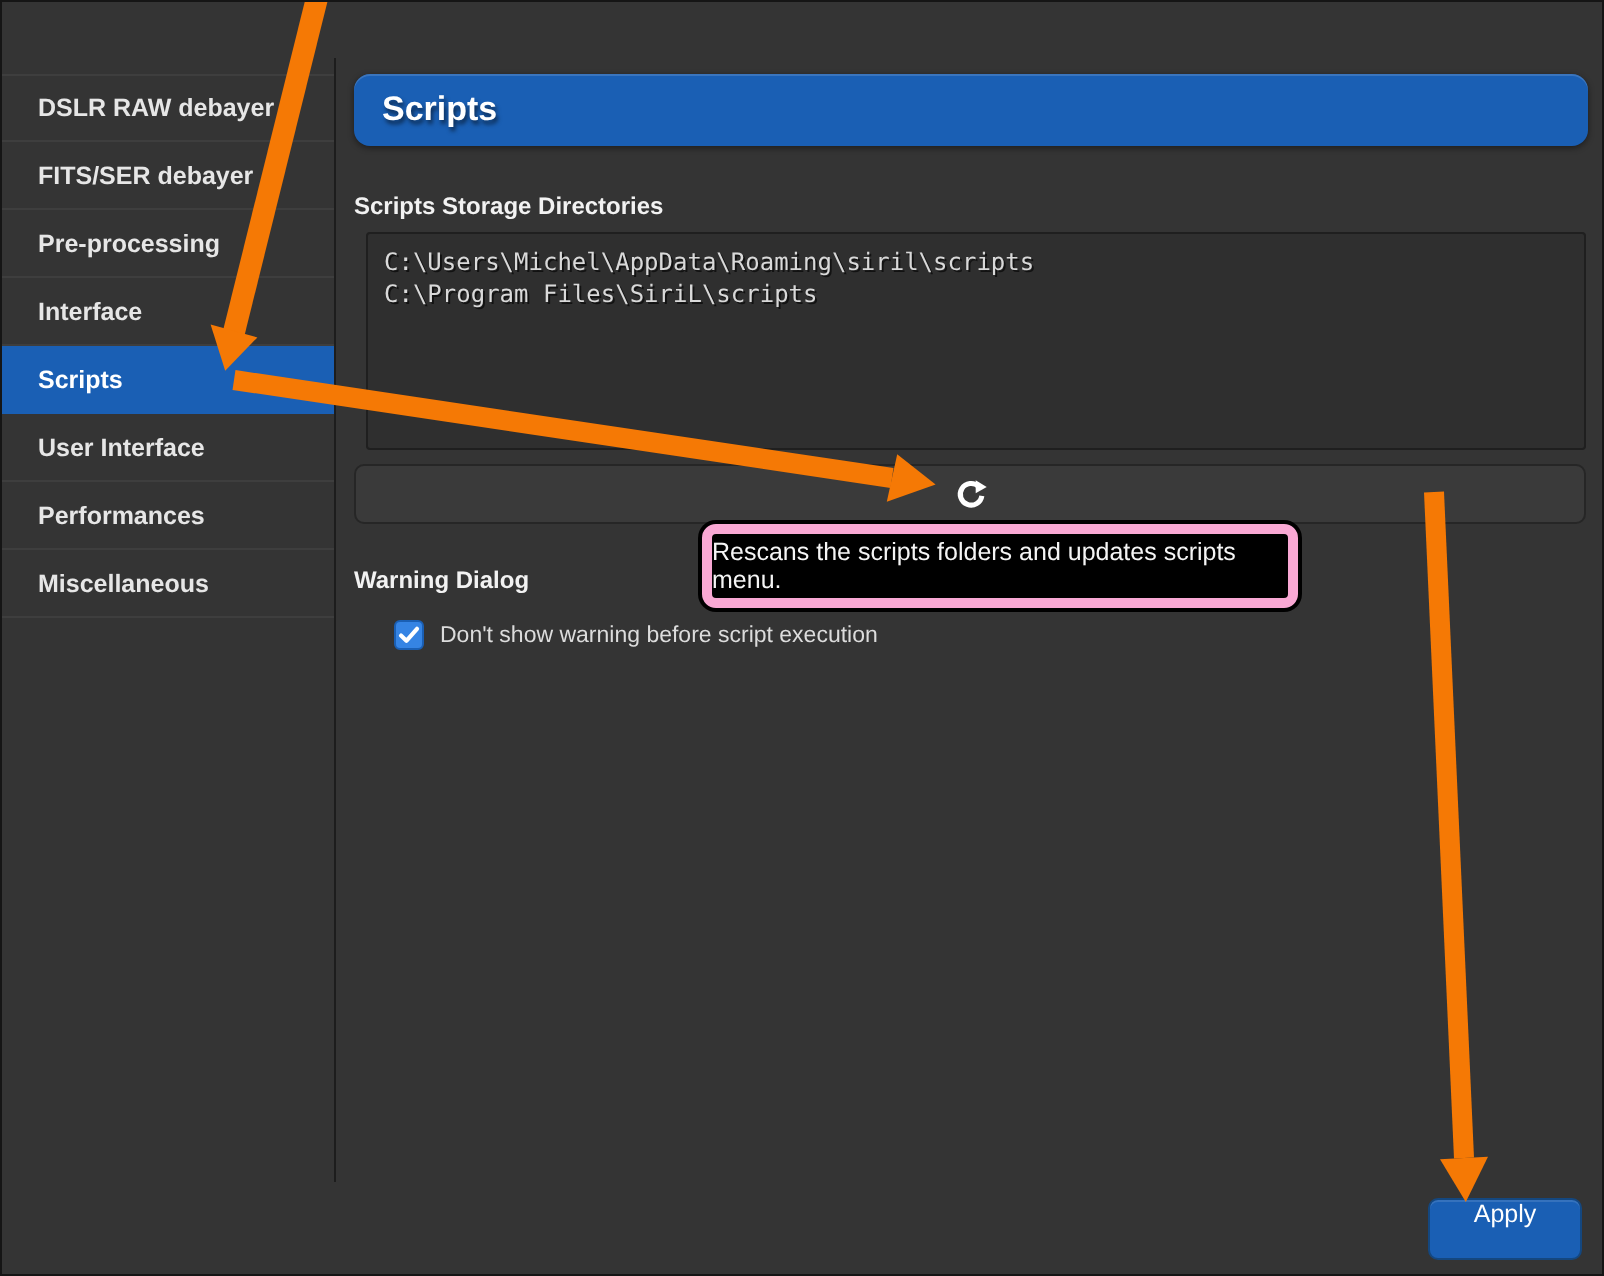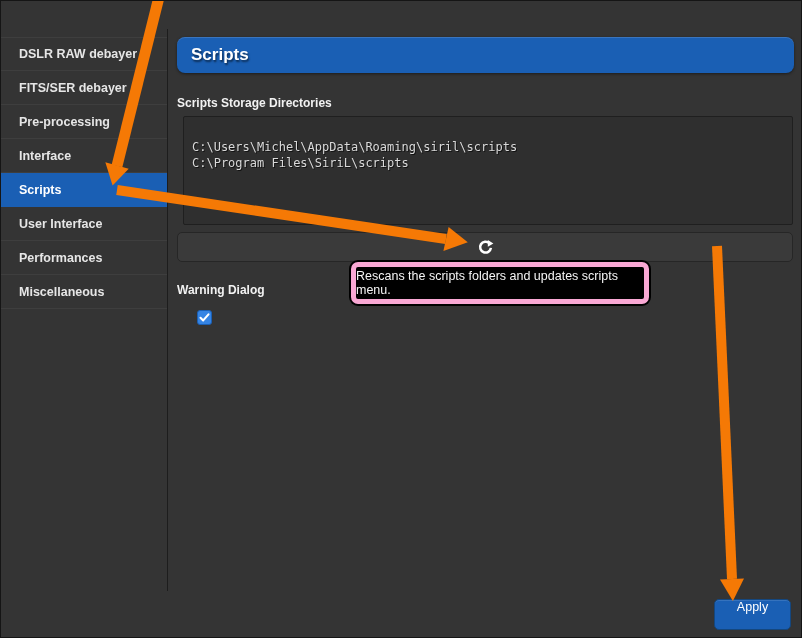--- a/index.html
+++ b/index.html
@@ -59,21 +59,21 @@
     text-shadow:1px 2px 2px rgba(0,0,0,.55);
   }
 
   .section-label{
     margin-top:23px; font-size:12px; font-weight:bold; color:#f2f2f2;
   }
 
   .dir-box{
     margin-top:6px; margin-left:6px; width:610px; height:109px;
     background:#2f2f2f; border:1px solid #1f1f1f; border-radius:2px;
-    padding:22px 8px;
+    padding:6px 8px;
     font-family:"DejaVu Sans Mono", monospace; font-size:12px;
     line-height:16px; color:#d9d9d9;
     text-shadow:1px 1px 0 rgba(0,0,0,.6);
     overflow:auto;
   }
 
   .refresh-btn{
     margin-top:7px; width:616px; height:30px;
     background:#3a3a3a; border:1px solid #262626; border-radius:5px;
     display:flex; align-items:center; justify-content:center; cursor:pointer;
@@ -163,20 +163,21 @@
       </div>
 
       <div class="warning-label">Warning Dialog</div>
 
       <div class="check-row">
         <div class="checkbox checked">
           <svg viewBox="0 0 11 11">
             <polyline points="1.5,5.8 4.2,8.4 9.5,2.4" fill="none" stroke="#ffffff" stroke-width="2.1" stroke-linecap="round" stroke-linejoin="round"></polyline>
           </svg>
         </div>
+        <span class="check-label">Don't show warning before script execution</span>
       </div>
     </div>
 
     <div class="tooltip">
       <span>Rescans the scripts folders and updates scripts menu.</span>
     </div>
 
     <div class="apply-btn">
       <span>Apply</span>
     </div>

